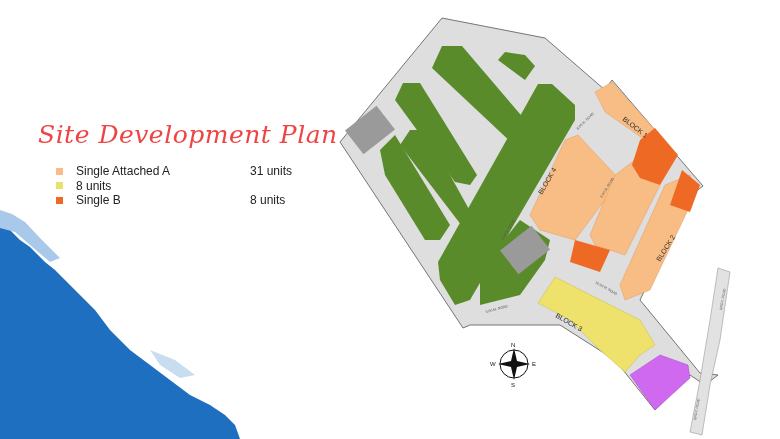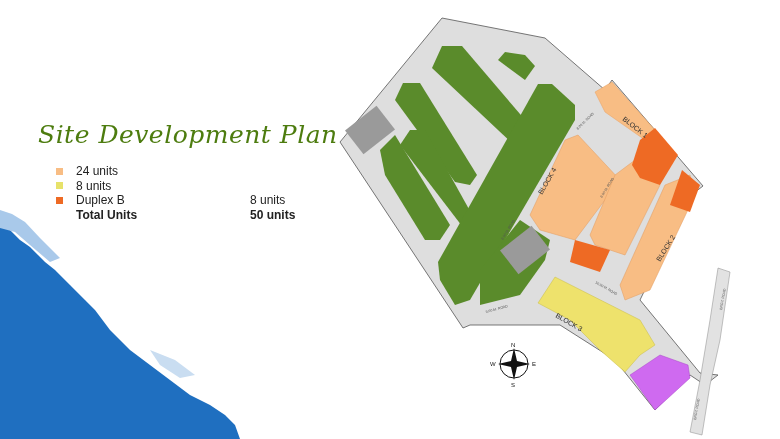--- a/index.html
+++ b/index.html
@@ -1,18 +1,18 @@
 <!DOCTYPE html>
 <html><head>
 <meta charset="utf-8">
 <style>
   html,body{margin:0;padding:0;}
   body{width:780px;height:439px;position:relative;overflow:hidden;background:#ffffff;font-family:"Liberation Sans",sans-serif;}
   .splash{position:absolute;left:0;top:0;width:780px;height:439px;}
-  .title{position:absolute;left:38px;top:120px;font-family:"DejaVu Serif",serif;font-style:italic;font-size:25px;color:#4d7c0f;letter-spacing:0.5px;white-space:nowrap;}
+  .title{position:absolute;left:38px;top:120px;font-family:"DejaVu Serif",serif;font-style:italic;font-size:25px;color:#ef4444;letter-spacing:0.5px;white-space:nowrap;}
   .legend{position:absolute;left:56px;top:164px;width:260px;font-size:12px;color:#222;}
   .legend .row{display:flex;align-items:center;height:14.5px;}
   .legend .sw{width:7px;height:7px;margin-right:13px;}
   .legend .lbl{width:174px;}
   .legend .val{}
   .legend .total{font-weight:bold;}
   .map{position:absolute;left:0;top:0;width:780px;height:439px;}
   .maptxt{font-family:"Liberation Sans",sans-serif;}
 </style>
 </head>
@@ -22,35 +22,31 @@
   <path d="M0 225 L10 230 L20 240 L30 247 L45 262 L55 270 L70 285 L85 300 L95 310 L110 330 L130 350 L150 365 L170 380 L190 395 L210 405 L225 415 L235 425 L240 439 L0 439 Z" fill="#1f6fc0"></path>
   <path d="M0 210 L12 214 L25 222 L40 238 L60 258 L50 262 L30 245 L15 232 L0 228 Z" fill="#a9c9ea"></path>
   <path d="M150 350 L175 360 L195 375 L180 378 L160 365 Z" fill="#c9ddf1"></path>
 </svg>
 
 <div class="title">Site Development Plan</div>
 
 <div class="legend">
   <div class="row">
     <span class="sw" style="background:#f8bd84"></span>
-    <span class="val">24 units</span>
+    <span class="lbl">Single Attached A</span>
+    <span class="val">31 units</span>
   </div>
   <div class="row">
     <span class="sw" style="background:#e7e26a"></span>
     <span class="val">8 units</span>
   </div>
   <div class="row">
     <span class="sw" style="background:#ee6a24"></span>
-    <span class="lbl">Duplex B</span>
+    <span class="lbl">Single B</span>
     <span class="val">8 units</span>
-  </div>
-  <div class="row total">
-    <span class="sw"></span>
-    <span class="lbl">Total Units</span>
-    <span class="val">50 units</span>
   </div>
 </div>
 
 <svg class="map" viewBox="0 0 780 439">
 
   <path d="M442 18 L545 38 L605 90 L612 80 L703 186 L690 196 L640 300 L700 373 L718 375 L705 385 L690 375 L655 410 L615 360 L560 325 L470 325 L463 328 L340 142 Z" fill="#dedede" stroke="#555" stroke-width="0.8"></path>
 
   <g fill="#5a8b2b">
     <path d="M450 48 L470 48 L540 130 L540 145 L520 145 L440 70 Z" transform="translate(-8,-2)"></path>
     <path d="M505 52 L525 55 L535 66 L525 80 L498 60 Z"></path>

